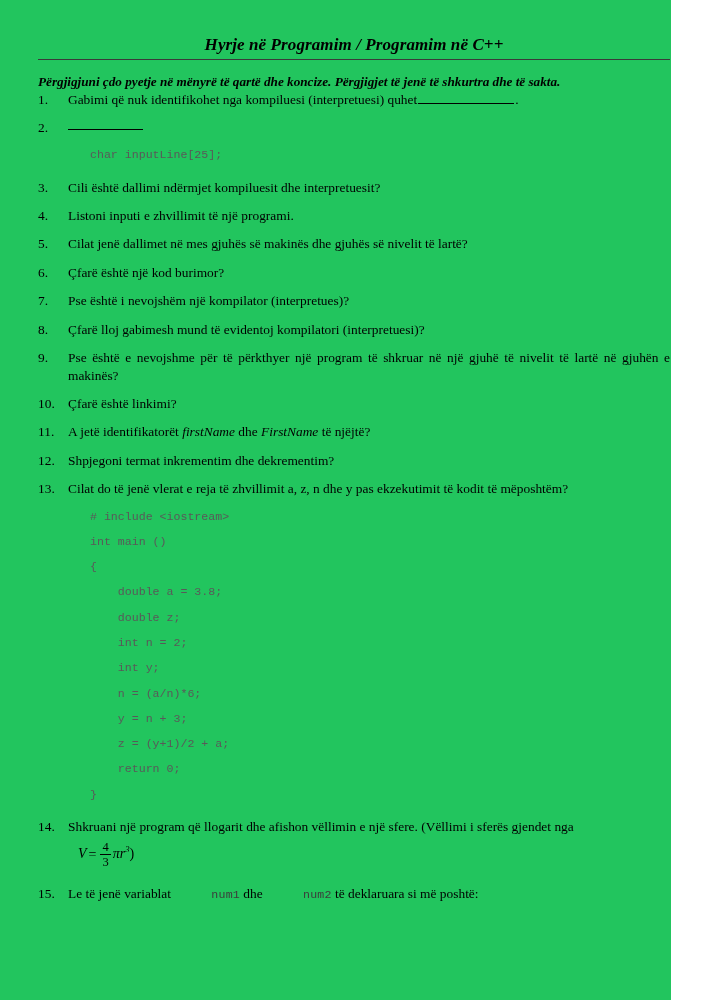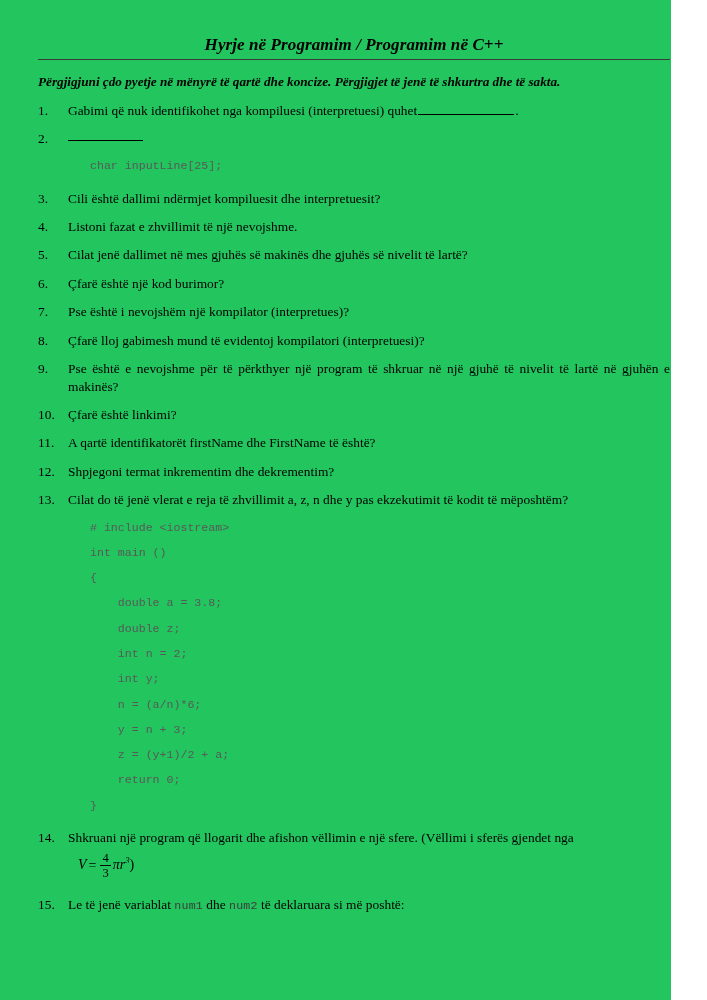--- a/index.html
+++ b/index.html
@@ -48,21 +48,20 @@
     left: 38px;
     top: 74px;
     width: 632px;
   }
 
   .instruction {
     font-size: 13.2px;
     font-style: italic;
     font-weight: bold;
     line-height: 1.25;
-    margin-bottom: 11px;
     text-align: left;
   }
 
   ol.qlist {
     list-style: none;
     margin: 0;
     padding: 0;
   }
 
   li.qitem {
@@ -101,36 +100,37 @@
     display: block;
     margin-top: 3px;
   }
   .blank-row .blank-seg {
     display: inline-block;
     width: 75px;
     border-bottom: 1.2px solid #000;
     height: 1px;
     vertical-align: middle;
   }
-  .ital { }
+  .ital { font-style: italic; }
 
   
   .code-block {
     font-family: "Liberation Mono", "DejaVu Sans Mono", monospace;
     font-size: 11.6px;
     color: #595959;
     line-height: 2.18;
     margin: 6px 0 2px 0;
     white-space: pre;
   }
   code.inl {
     font-family: "Liberation Mono", "DejaVu Sans Mono", monospace;
     font-size: 11.6px;
     color: #3c3c3c;
     letter-spacing: 0.2px;
+    margin-left: 37px;
   }
   .code-indent-1 { padding-left: 22px; }
 
   
   .formula {
     display: block;
     margin: 5px 0 2px 0;
     padding-left: 10px;
     font-family: "Liberation Serif", "DejaVu Serif", serif;
     font-size: 14px;
@@ -182,21 +182,21 @@
         <div class="code-block code-indent-1">char inputLine[25];</div>
       </li>
 
       <li class="qitem">
         <span class="qnum single">3.</span>
         <span class="qtext">Cili është dallimi ndërmjet kompiluesit dhe interpretuesit?</span>
       </li>
 
       <li class="qitem">
         <span class="qnum single">4.</span>
-        <span class="qtext">Listoni fazat e zhvillimit të një nevojshme.</span>
+        <span class="qtext">Listoni inputi e zhvillimit të një programi.</span>
       </li>
 
       <li class="qitem">
         <span class="qnum single">5.</span>
         <span class="qtext">Cilat jenë dallimet në mes gjuhës së makinës dhe gjuhës së nivelit të lartë?</span>
       </li>
 
       <li class="qitem">
         <span class="qnum single">6.</span>
         <span class="qtext">Çfarë është një kod burimor?</span>
@@ -217,21 +217,21 @@
         <span class="qtext">Pse është e nevojshme për të përkthyer një program të shkruar në një gjuhë të nivelit të lartë në gjuhën e makinës?</span>
       </li>
 
       <li class="qitem wide">
         <span class="qnum">10.</span>
         <span class="qtext">Çfarë është linkimi?</span>
       </li>
 
       <li class="qitem wide">
         <span class="qnum">11.</span>
-        <span class="qtext"><span>A qartë identifikatorët </span><span class="ital">firstName</span><span> dhe </span><span class="ital">FirstName</span><span> të është?</span></span>
+        <span class="qtext"><span>A jetë identifikatorët </span><span class="ital">firstName</span><span> dhe </span><span class="ital">FirstName</span><span> të njëjtë?</span></span>
       </li>
 
       <li class="qitem wide">
         <span class="qnum">12.</span>
         <span class="qtext">Shpjegoni termat inkrementim dhe dekrementim?</span>
       </li>
 
       <li class="qitem wide">
         <span class="qnum">13.</span>
         <span class="qtext">Cilat do të jenë vlerat e reja të zhvillimit a, z, n dhe y pas ekzekutimit të kodit të mëposhtëm?</span>

